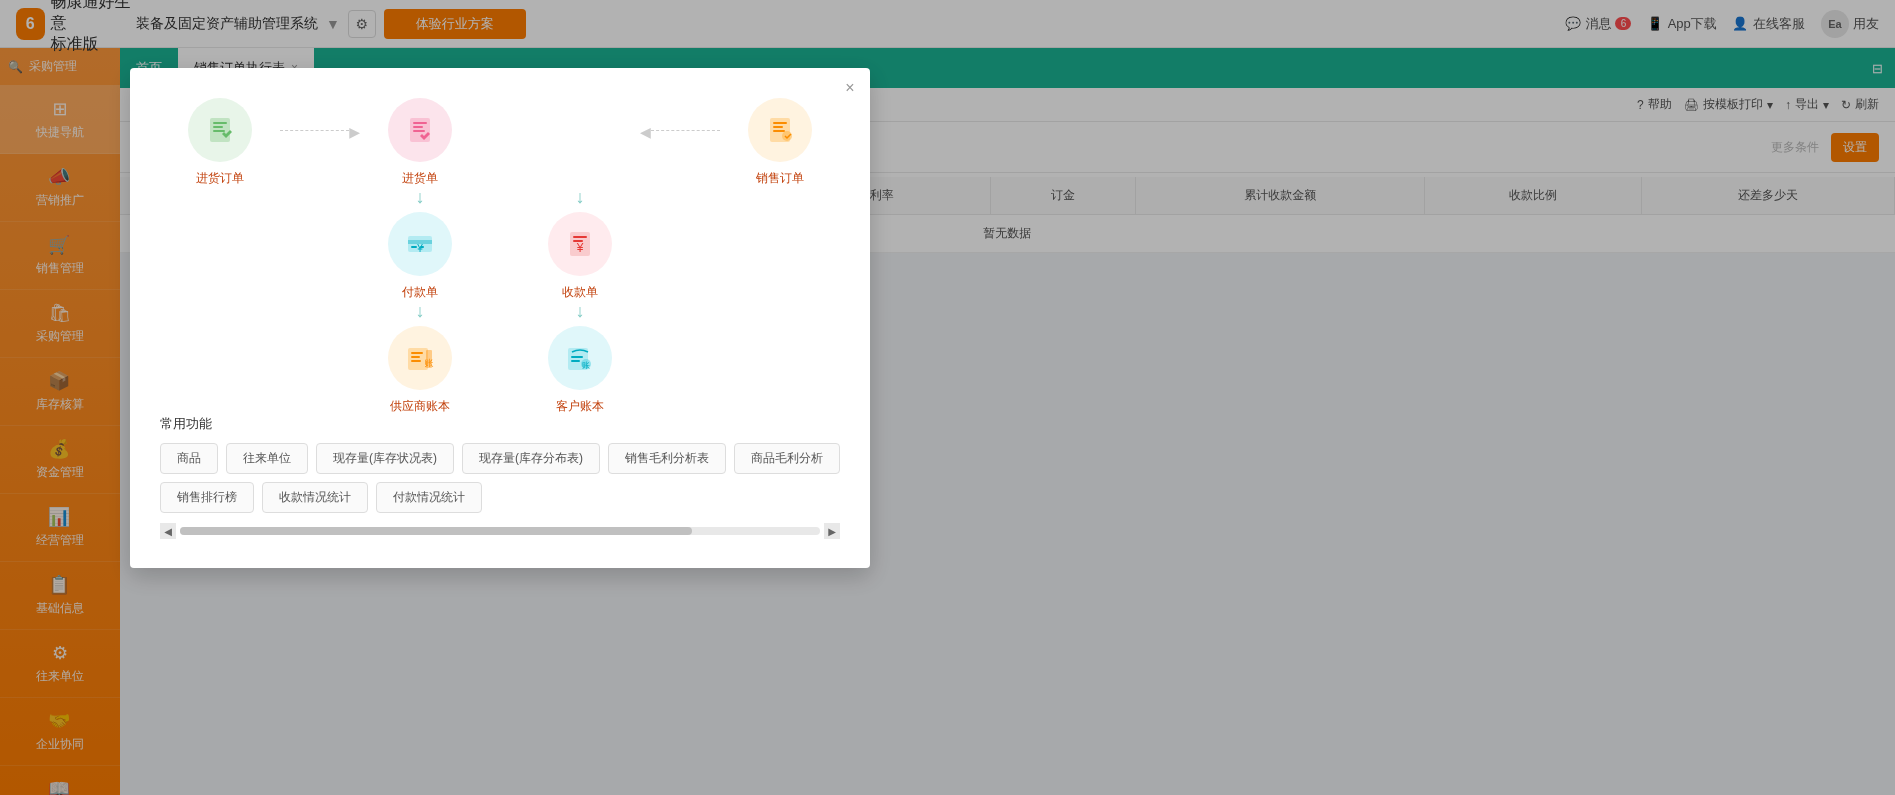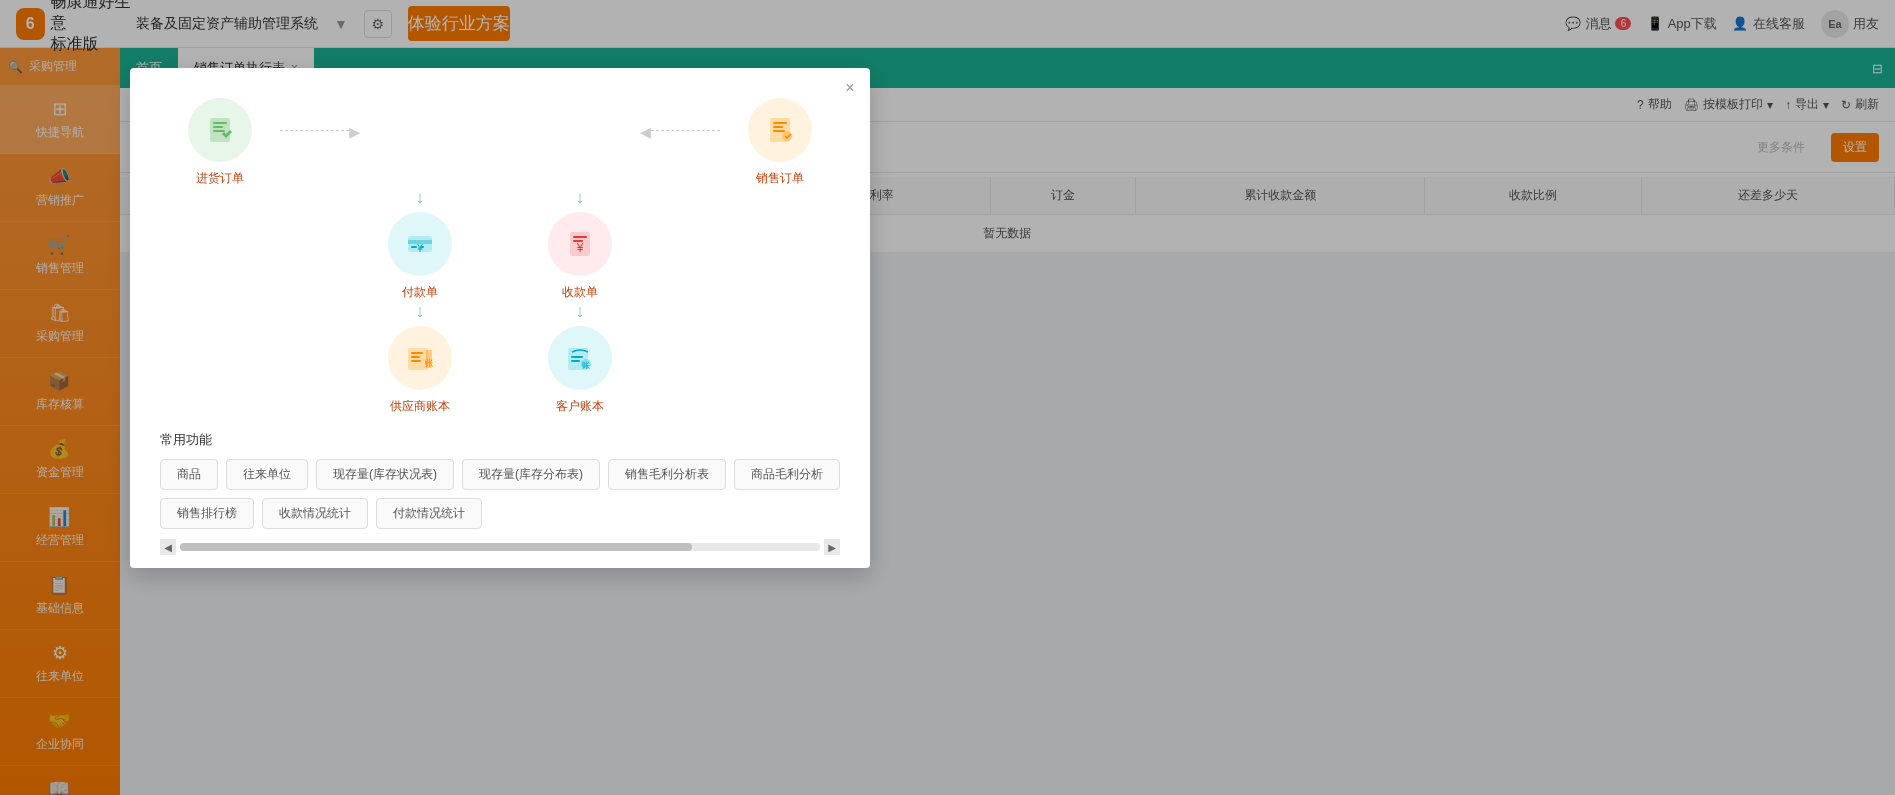--- a/index.html
+++ b/index.html
@@ -28,41 +28,41 @@
       background: #ff7d00;
       border-radius: 8px;
       display: flex; align-items: center; justify-content: center;
       color: white; font-size: 16px; font-weight: bold;
     }
     .logo-text { font-size: 16px; color: #333; line-height: 1.3; }
     .system-title {
       flex: 1;
       display: flex;
       align-items: center;
-      gap: 16px;
+      gap: 8px;
       font-size: 14px;
       color: #333;
       font-weight: 500;
     }
     .gear-btn {
       width: 28px; height: 28px;
       border: 1px solid #ddd;
       border-radius: 4px;
       display: flex; align-items: center; justify-content: center;
       cursor: pointer;
       color: #666;
     }
     .trial-btn {
       background: #ff7d00;
       color: white;
       border: none;
-      padding: 6px 0;
-      border-radius: 4px;
-      cursor: pointer;
-      font-size: 17px;
+      padding: 6px 32px;
+      border-radius: 4px;
+      cursor: pointer;
+      font-size: 13px;
     }
     .topbar-right {
       display: flex;
       align-items: center;
       gap: 16px;
       color: #555;
       font-size: 13px;
     }
     .topbar-right .item {
       display: flex;
@@ -198,21 +198,21 @@
       cursor: pointer;
       font-size: 12px;
     }
 
     
     .filter-bar {
       background: white;
       padding: 10px 16px;
       display: flex;
       align-items: center;
-      gap: 26px;
+      gap: 12px;
       border-bottom: 1px solid #e8e8e8;
     }
     .filter-input {
       border: 1px solid #ddd;
       border-radius: 4px;
       padding: 5px 10px;
       font-size: 12px;
       color: #999;
       display: flex;
       align-items: center;
@@ -344,21 +344,20 @@
     
     .node-green { background: #e8f5e9; }
     .node-pink { background: #fce4ec; }
     .node-purple { background: #f3e5f5; }
     .node-orange { background: #fff3e0; }
     .node-cyan { background: #e0f7fa; }
     .node-red { background: #ffebee; }
 
     
     .common-funcs {
-      margin-top: 16px;
     }
     .common-funcs-title {
       font-size: 13px;
       color: #333;
       margin-bottom: 10px;
       font-weight: 500;
     }
     .func-buttons {
       display: flex;
       flex-wrap: wrap;
@@ -601,20 +600,32 @@
             </svg>
           </div>
           <span class="flow-label">进货订单</span>
         </div>
 
         <div style="display:flex;align-items:flex-start;padding-top:24px;width:80px;justify-content:center;">
           <div style="border-top:1.5px dashed #ccc;width:70px;margin-top:8px;"></div>
           <span style="color:#ccc;font-size:14px;margin-top:2px;">▶</span>
         </div>
 
+        <div class="flow-node">
+          <div class="flow-circle node-pink">
+            <svg width="32" height="32" viewBox="0 0 32 32" fill="none">
+              <rect x="6" y="4" width="20" height="24" rx="2" fill="#f48fb1" opacity="0.4"></rect>
+              <rect x="9" y="8" width="14" height="2" rx="1" fill="#f06292"></rect>
+              <rect x="9" y="12" width="10" height="2" rx="1" fill="#f06292"></rect>
+              <rect x="9" y="16" width="12" height="2" rx="1" fill="#f06292"></rect>
+              <path d="M20 22 L24 18 L26 20 L20 26 L16 22 L18 20 Z" fill="#f06292"></path>
+            </svg>
+          </div>
+          <span class="flow-label">进货单</span>
+        </div>
 
         <div style="flex:1;"></div>
 
 
         <div style="display:flex;align-items:flex-start;padding-top:24px;width:80px;justify-content:center;">
           <span style="color:#ccc;font-size:14px;margin-top:2px;">◀</span>
           <div style="border-top:1.5px dashed #ccc;width:70px;margin-top:8px;"></div>
         </div>
 
         <div class="flow-node">

